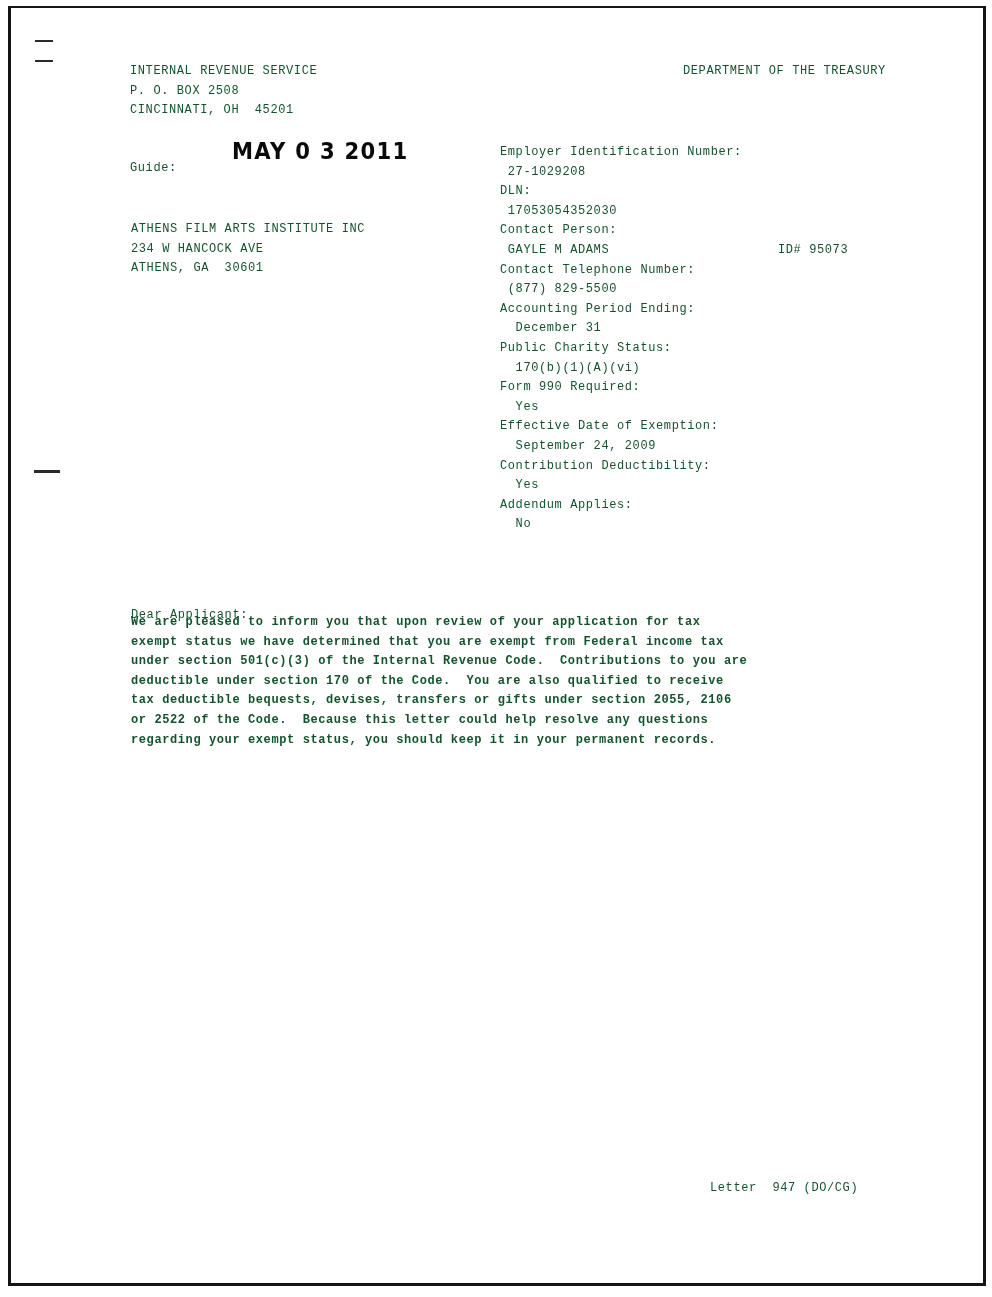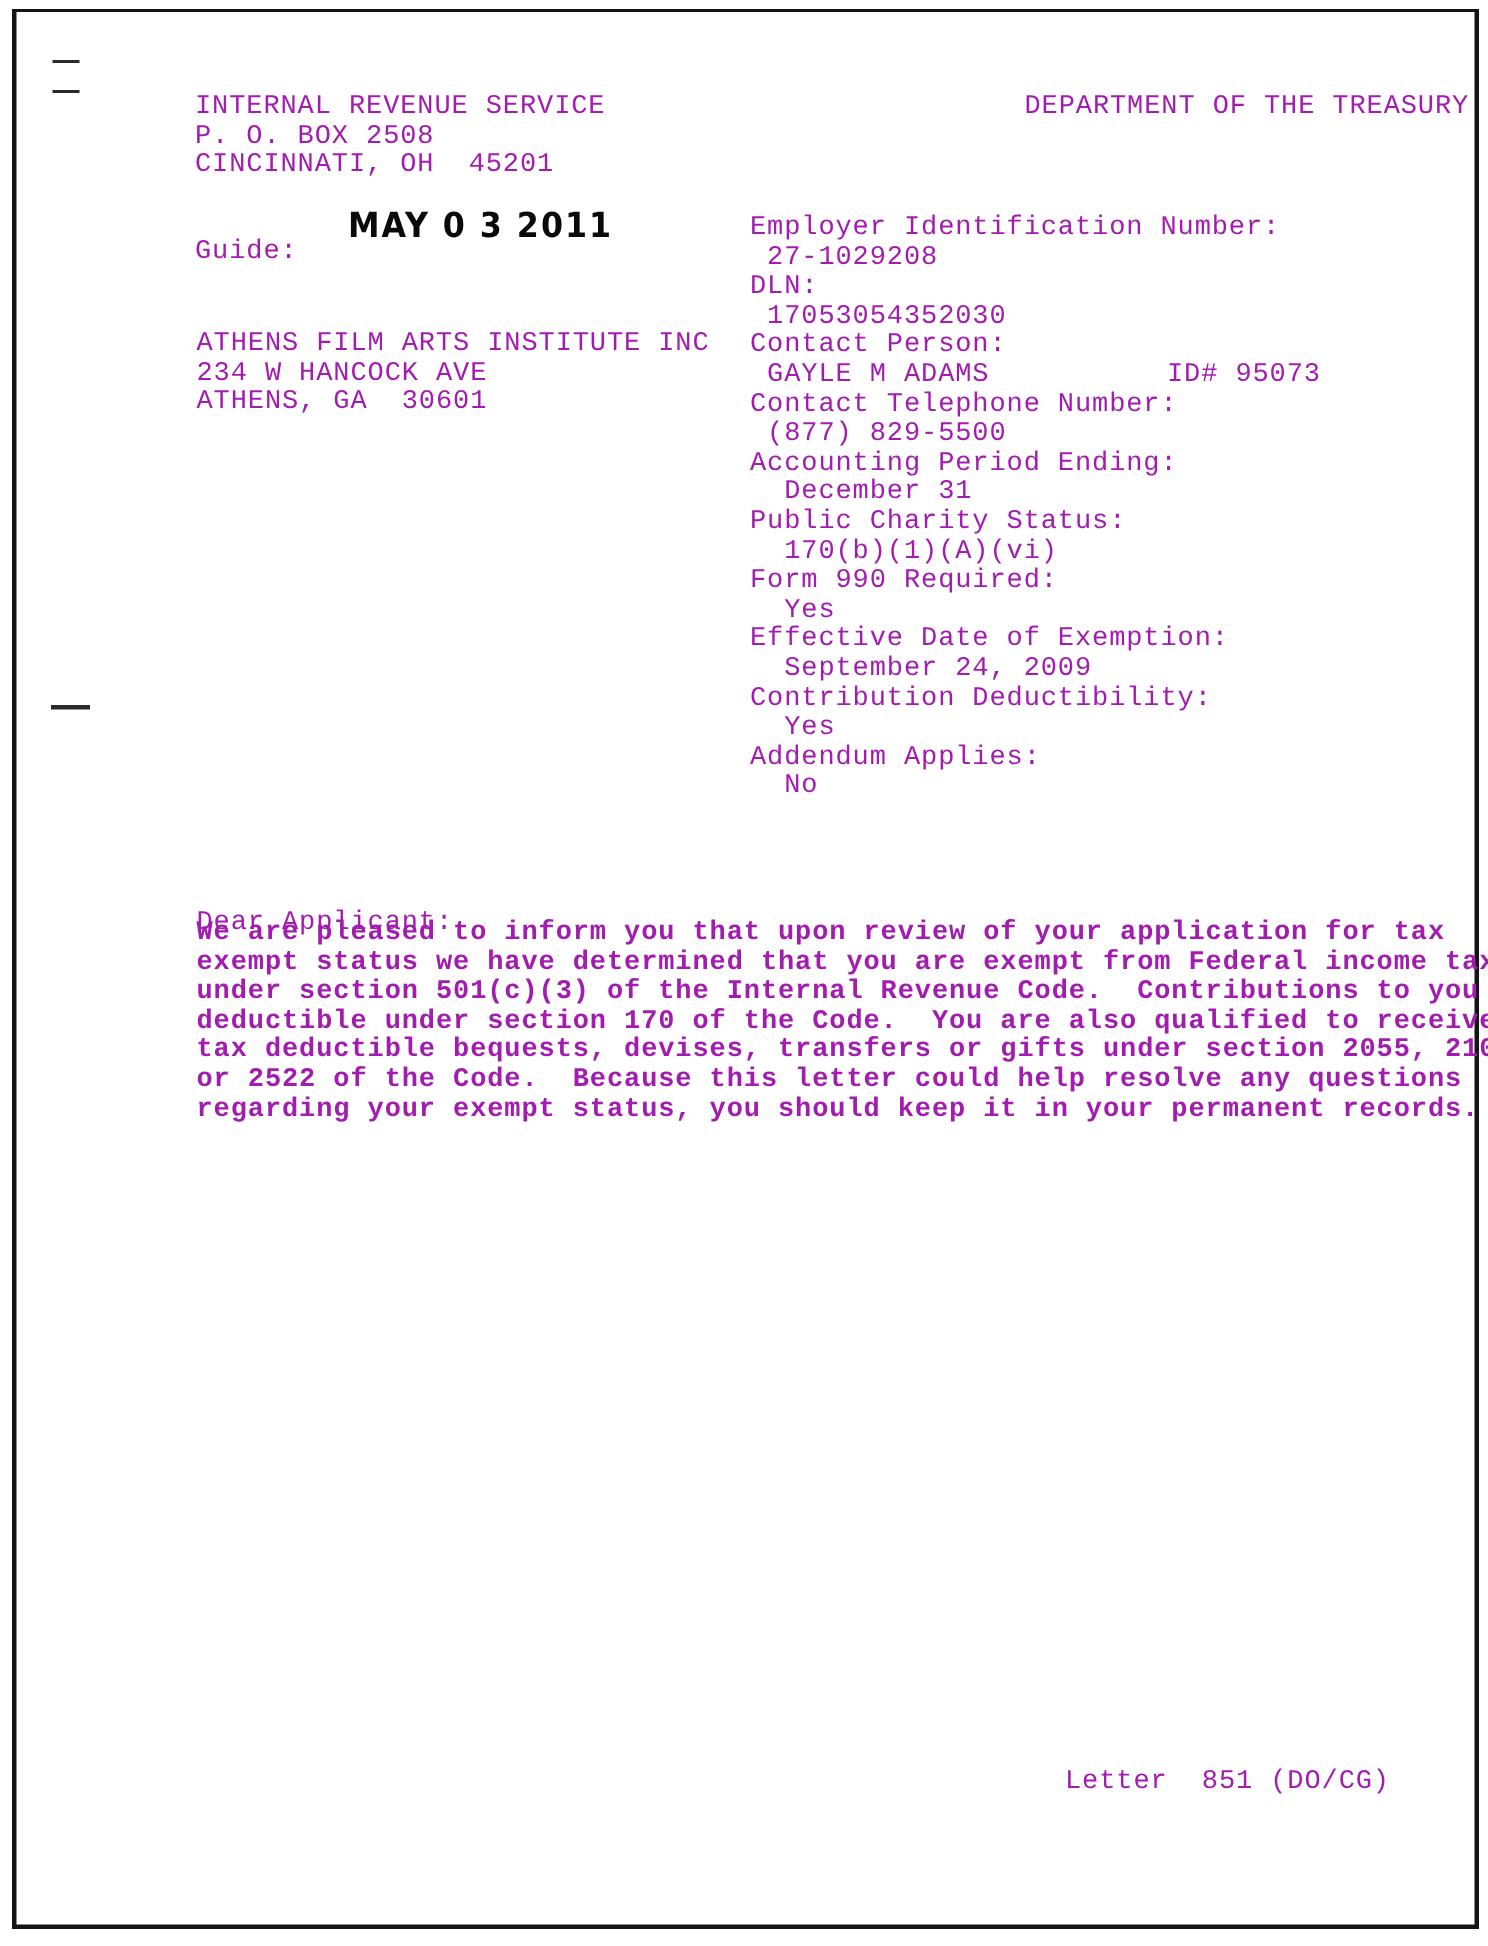--- a/index.html
+++ b/index.html
@@ -35,24 +35,24 @@
     position: absolute;
     background: #2a2a2a;
   }
   .margin-mark.m1 { left: 35px; top: 40px;  width: 18px; height: 2px; }
   .margin-mark.m2 { left: 35px; top: 60px;  width: 18px; height: 2px; }
   .margin-mark.m3 { left: 34px; top: 470px; width: 26px; height: 3px; }
 
   .txt {
     position: absolute;
     white-space: pre;
-    font-size: 18px;
+    font-size: 12px;
     line-height: 19.6px;
     letter-spacing: 0.6px;
-    color: #a21caf;
+    color: #14532d;
   }
 
   
   #irs-address   { left: 130px; top: 62px; }
   #treasury-line { left: 683px; top: 62px; }
 
   
   #date-label { left: 130px; top: 159px; }
   #date-stamp {
     left: 232px;
@@ -124,15 +124,15 @@
   <div class="txt body-par" id="par-1">We are pleased to inform you that upon review of your application for tax
 exempt status we have determined that you are exempt from Federal income tax
 under section 501(c)(3) of the Internal Revenue Code.  Contributions to you are
 deductible under section 170 of the Code.  You are also qualified to receive
 tax deductible bequests, devises, transfers or gifts under section 2055, 2106
 or 2522 of the Code.  Because this letter could help resolve any questions
 regarding your exempt status, you should keep it in your permanent records.</div>
 
 
 
-  <div class="txt" id="footer-code">Letter  851 (DO/CG)</div>
+  <div class="txt" id="footer-code">Letter  947 (DO/CG)</div>
 
 </div>
 
 </body></html>

